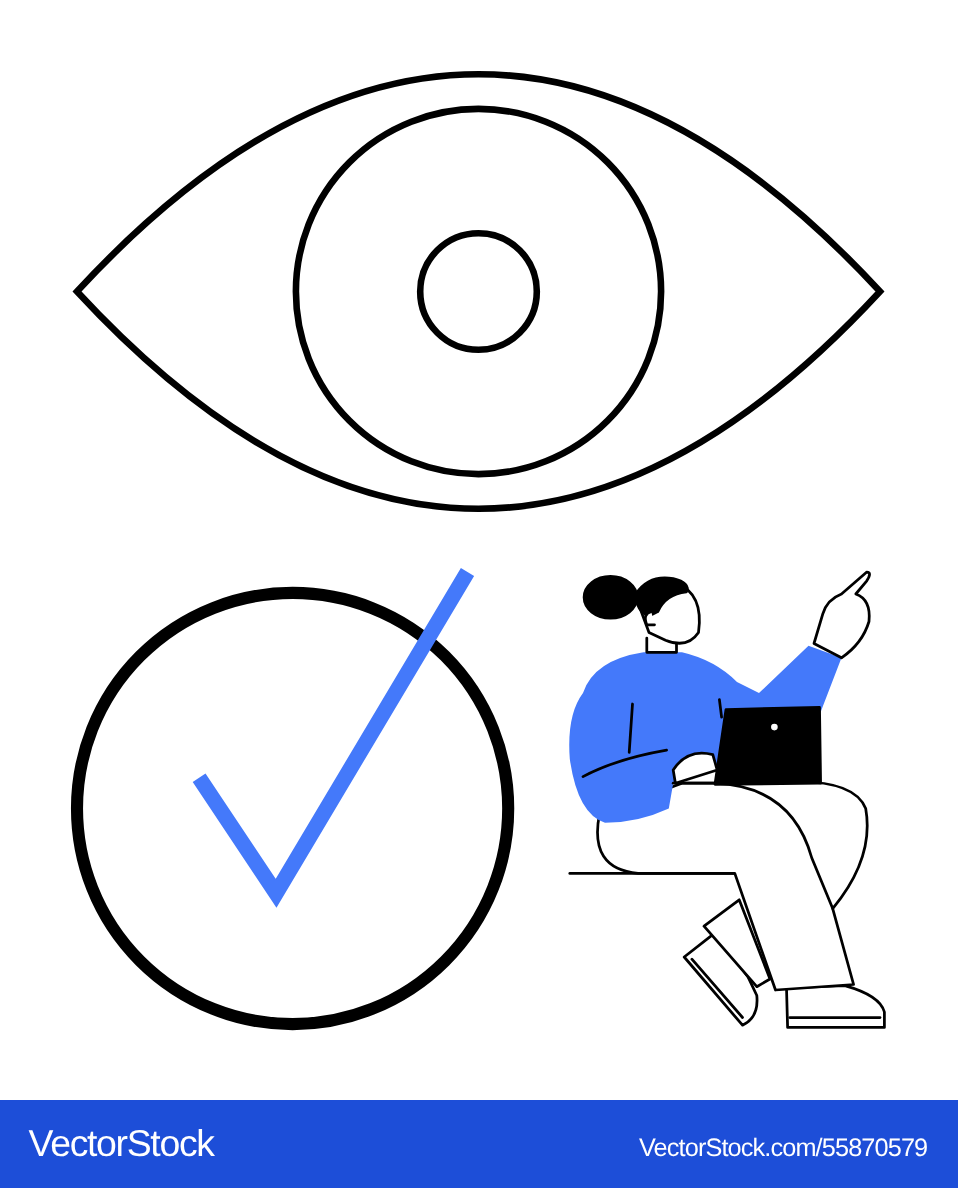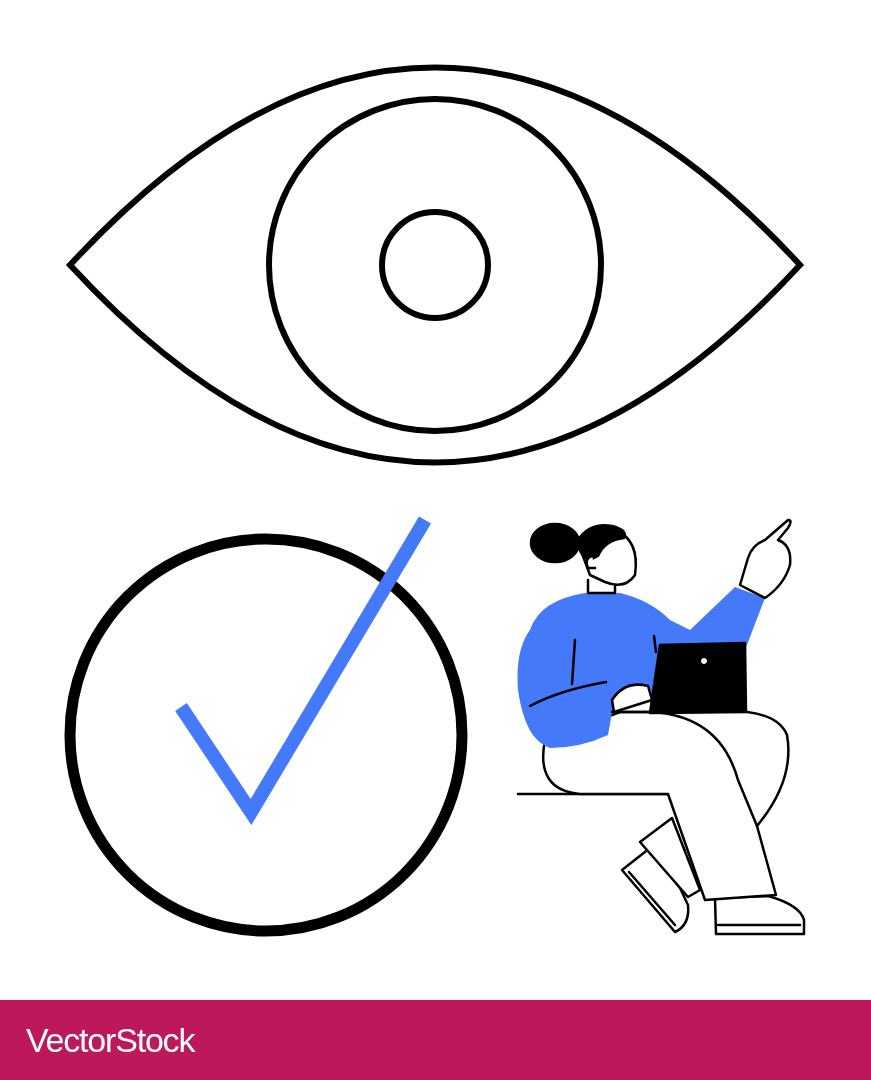--- a/index.html
+++ b/index.html
@@ -1,18 +1,18 @@
 <!DOCTYPE html>
 <html><head>
 <meta charset="utf-8">
 <style>
   html, body { margin: 0; padding: 0; background: #ffffff; }
   body { width: 871px; height: 1080px; position: relative; overflow: hidden; font-family: "Liberation Sans", sans-serif; }
   .art { position: absolute; left: 0; top: 0; width: 871px; height: 1000px; }
-  .footer { position: absolute; left: 0; top: 1000px; width: 871px; height: 80px; background: #be185d; color: #ffffff; }
+  .footer { position: absolute; left: 0; top: 1000px; width: 871px; height: 80px; background: #1d4ed8; color: #ffffff; }
   .brand { position: absolute; left: 26px; top: 18px; font-size: 34px; letter-spacing: -1.2px; line-height: 44px; }
   .stockid { position: absolute; right: 28px; top: 28px; font-size: 23px; letter-spacing: -0.8px; line-height: 30px; }
 </style>
 </head>
 <body>
 
 <svg class="art" viewBox="0 0 871 1000" xmlns="http://www.w3.org/2000/svg">
 
   <g fill="none" stroke="#000" stroke-width="6">
     <path d="M70 265 Q 435 -130 800 265 Q 435 660 70 265 Z"></path>
@@ -60,13 +60,14 @@
     <path d="M660 645 L 745 643 L 746 712 L 650 713 Z" fill="#000"></path>
     <line x1="612" y1="712" x2="660" y2="712" fill="none"></line>
     <circle cx="704" cy="661" r="2.5" fill="#fff" stroke="#fff" stroke-width="1"></circle>
 
     <path d="M612 700 Q 625 680 648 686 L 652 700 L 614 712 Z" fill="#fff"></path>
   </g>
 </svg>
 
 <div class="footer">
   <div class="brand">VectorStock</div>
+  <div class="stockid">VectorStock.com/55870579</div>
 </div>
 
 </body></html>

